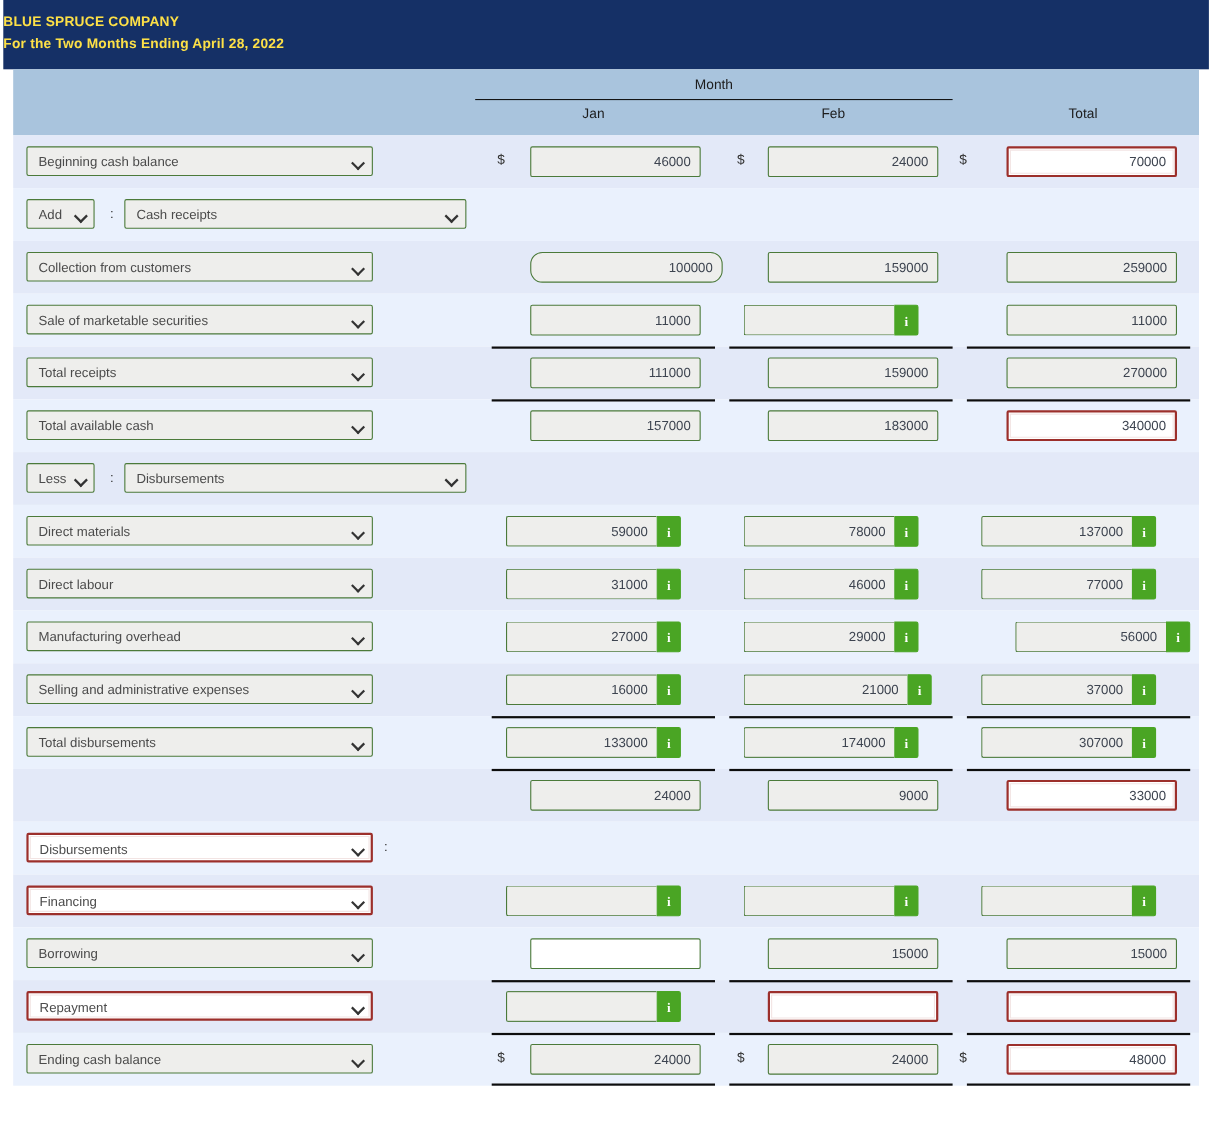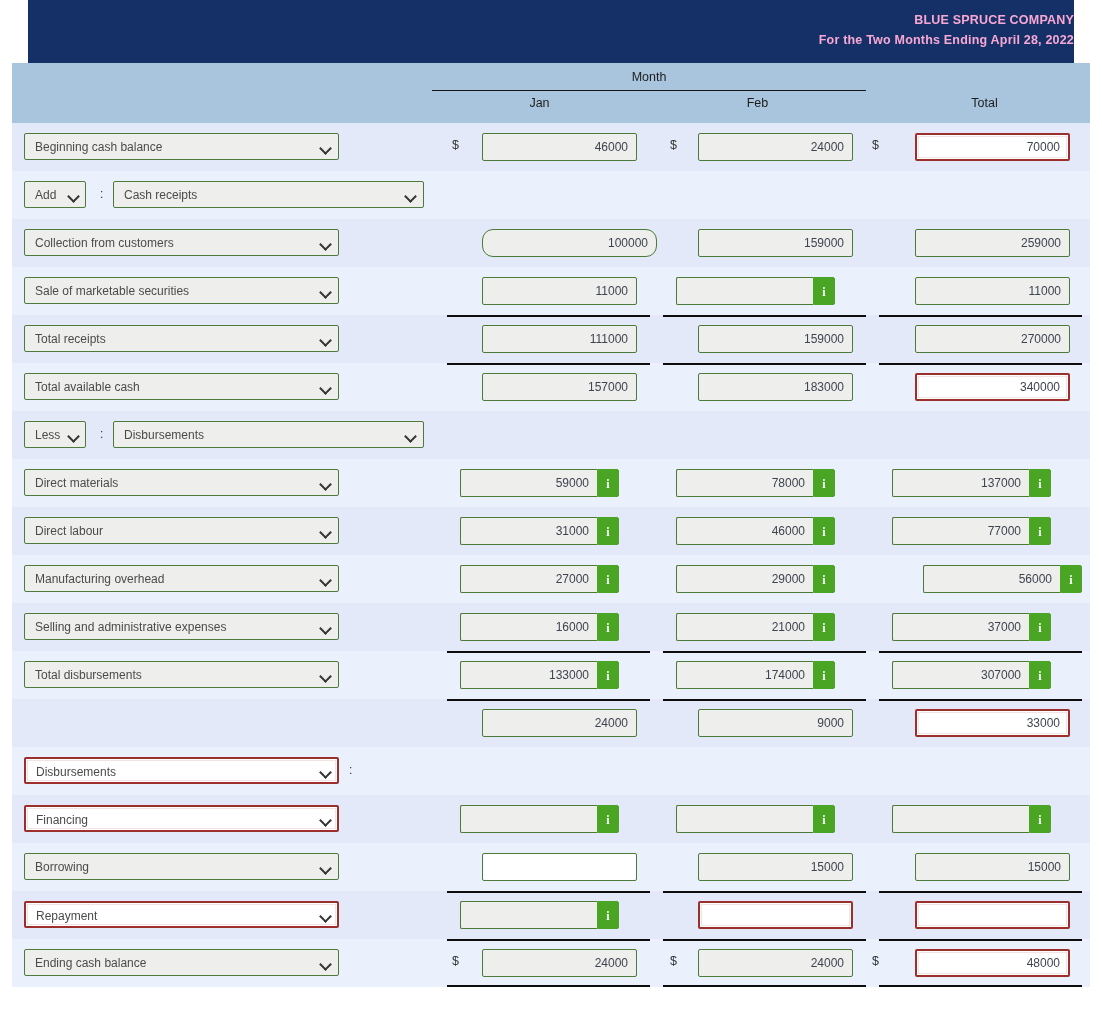--- a/index.html
+++ b/index.html
@@ -6,24 +6,24 @@
   html,body{margin:0;padding:0;background:#ffffff;}
   body{
     font-family:"Liberation Sans","DejaVu Sans",sans-serif;
     width:1102px;height:1035px;overflow:hidden;
     -webkit-font-smoothing:antialiased;
   }
   #sheet{width:1102px;height:1035px;position:relative;background:#fff;}
 
   
   .title-banner{
-    margin:0 28px;
+    margin:0 3px;
     background:#153066;
-    color:#f9a8d4;
-    text-align:right;
+    color:#fde047;
+    text-align:left;
     padding:10px 0 12px 0;
     font-weight:bold;
     font-size:12.5px;
     line-height:1.62;
     letter-spacing:.2px;
   }
   .title-banner div{white-space:nowrap;}
 
   
   .head-band{
@@ -303,21 +303,21 @@
           <div class="ico">i</div>
         </div>
       </div>
       <div class="row">
         <div class="sel-wrap sel-main"><select><option>Selling and administrative expenses</option></select></div>
         <div class="cell hasico" style="left: 448px;">
           <input type="text" class="inp" value="16000" style="width: 137px;">
           <div class="ico">i</div>
         </div>
         <div class="cell hasico" style="left: 664px;">
-          <input type="text" class="inp" value="21000" style="width: 137px;">
+          <input type="text" class="inp" value="21000" style="width: 149px;">
           <div class="ico">i</div>
         </div>
         <div class="cell hasico" style="left: 880px;">
           <input type="text" class="inp" value="37000" style="width: 137px;">
           <div class="ico">i</div>
         </div>
       </div>
       <div class="row alt">
         <div class="sel-wrap sel-main"><select><option>Total disbursements</option></select></div>
         <div class="cell hasico" style="left: 448px;">

